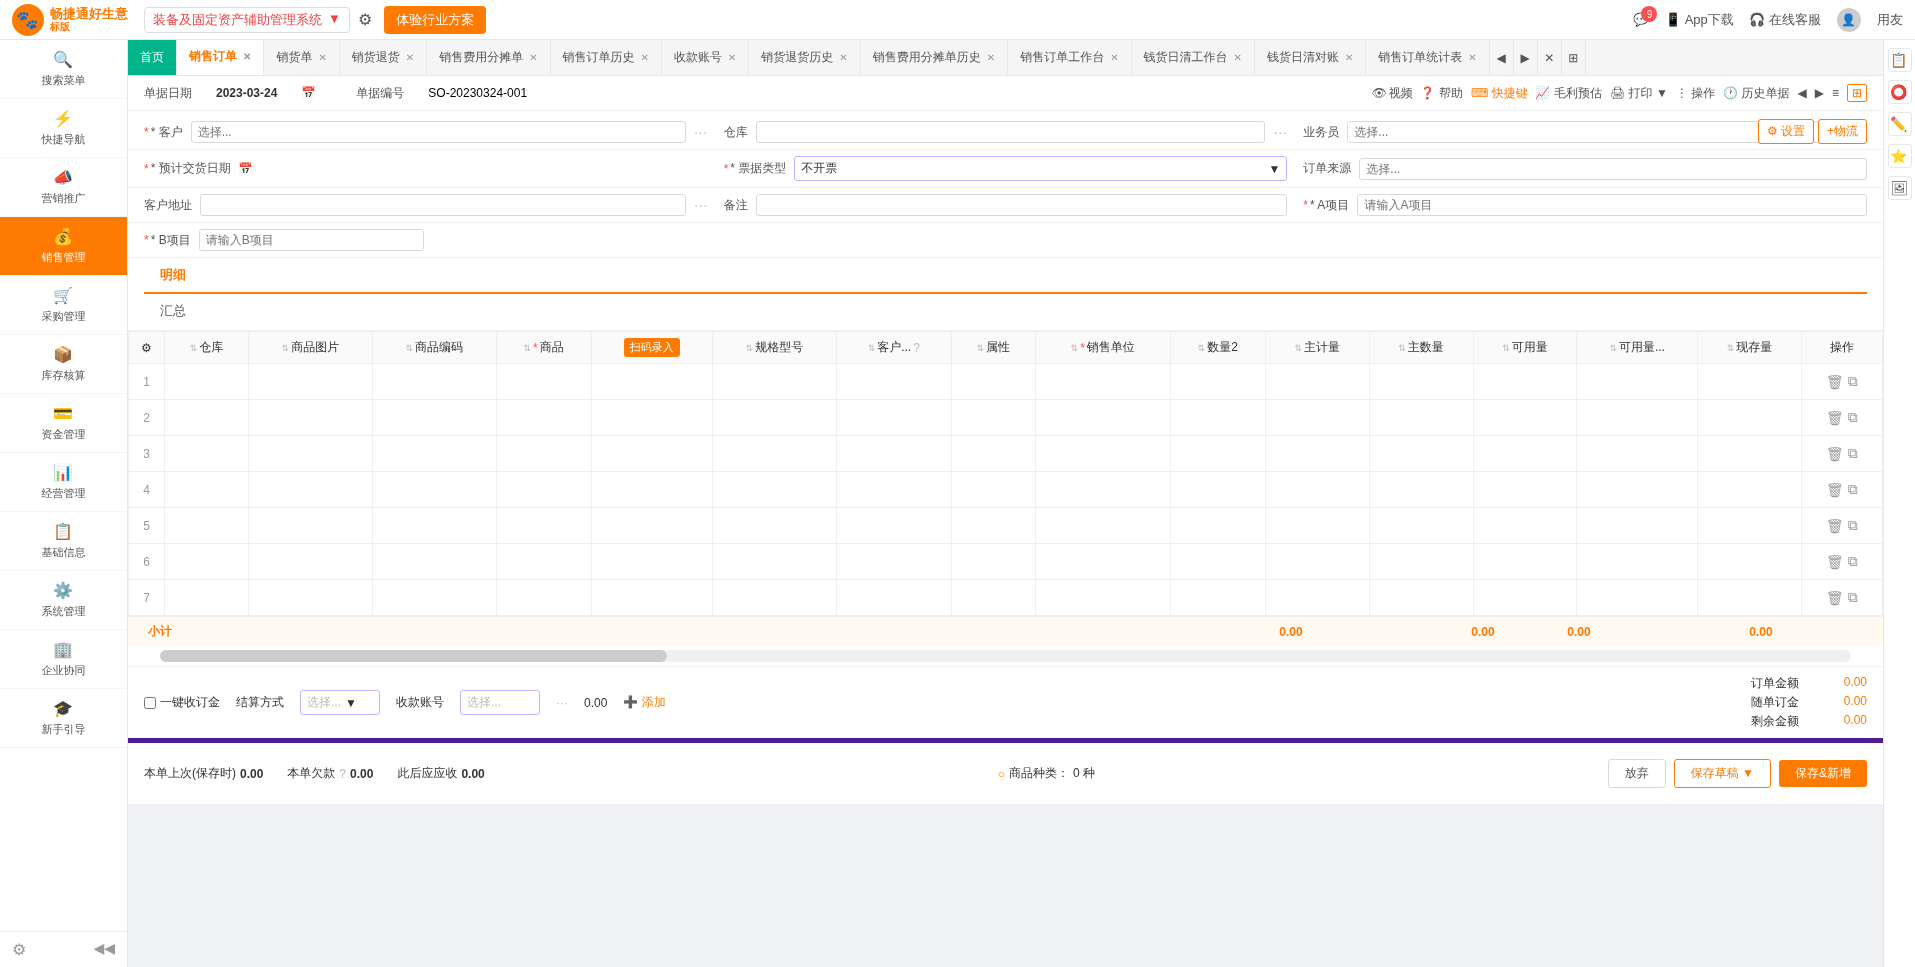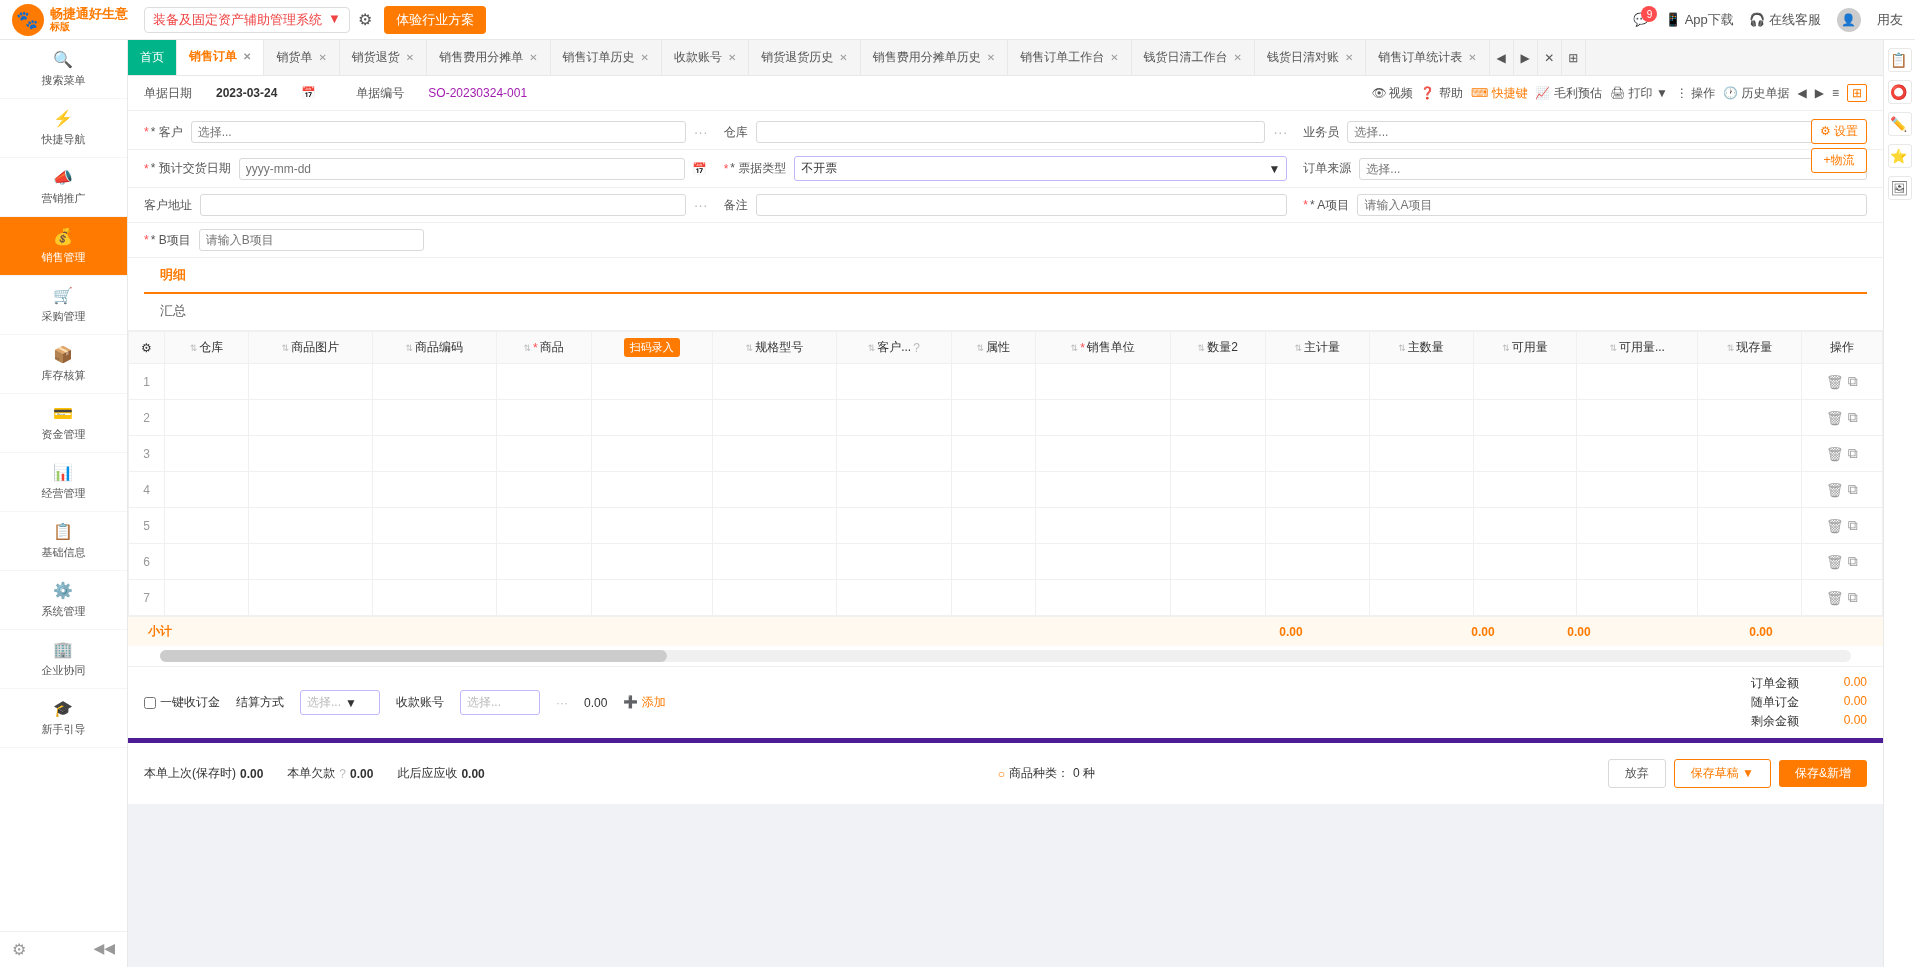--- a/index.html
+++ b/index.html
@@ -245,21 +245,21 @@
       <div class="page-content">
         <div class="form-container">
 
           <div class="form-header">
             <span style="color:#555;">
               <span>单据日期</span>
             </span>
             <span style="color:#333; font-weight:bold; cursor:pointer;">2023-03-24</span>
             <span style="cursor:pointer;">📅</span>
             <span style="color:#555; margin-left:16px;">单据编号</span>
-            <span style="color:#a21caf;">SO-20230324-001</span>
+            <span style="color:#000000;">SO-20230324-001</span>
             <div class="form-header-actions">
               <span style="cursor:pointer; color:#555; display:flex; align-items:center; gap:2px;">
                 <span>👁</span>
                 <span>视频</span>
               </span>
               <span style="cursor:pointer; color:#555;">
                 ❓ <span>帮助</span>
               </span>
               <span style="cursor:pointer; color:#ff7a00;">
                 ⌨ <span>快捷键</span>
@@ -277,21 +277,21 @@
                 🕐 <span>历史单据</span>
               </span>
               <span style="cursor:pointer; color:#555;">◀</span>
               <span style="cursor:pointer; color:#555;">▶</span>
               <span style="cursor:pointer; color:#555;">≡</span>
               <span style="cursor:pointer; color:#ff7a00; border:1px solid #ff7a00; padding:1px 4px; border-radius:2px;">⊞</span>
             </div>
           </div>
 
           <div style="position:relative;">
-            <div style="position:absolute; right:16px; top:8px; display:flex; flex-direction:column; gap:4px; z-index:10;">
+            <div style="position:absolute; right:16px; top:8px; display:flex; gap:4px; z-index:10;">
               <button style="background:#fff; border:1px solid #ff7a00; color:#ff7a00; border-radius:3px; padding:3px 8px; font-size:12px; cursor:pointer;">
                 ⚙ <span>设置</span>
               </button>
               <button style="background:#fff; border:1px solid #ff7a00; color:#ff7a00; border-radius:3px; padding:3px 8px; font-size:12px; cursor:pointer;">
                 <span>+物流</span>
               </button>
             </div>
 
             <div style="padding:10px 16px 6px; border-bottom:1px solid #f0f0f0; display:flex; gap:16px; align-items:center; flex-wrap:wrap;">
               <div class="form-row" style="flex:1; min-width:280px;">
@@ -309,21 +309,20 @@
                 <span style="color:#555;">业务员</span>
                 <input class="form-input" style="flex: 1 1 0%;" placeholder="选择...">
                 <span class="dots-btn">···</span>
               </div>
             </div>
 
             <div style="padding:6px 16px; border-bottom:1px solid #f0f0f0; display:flex; gap:16px; align-items:center; flex-wrap:wrap;">
               <div class="form-row" style="flex:1; min-width:280px;">
                 <span class="required">*</span>
                 <span style="color:#555; white-space:nowrap; margin-left:-6px;">* 预计交货日期</span>
-                <input class="form-input" style="flex: 1 1 0%;" placeholder="yyyy-mm-dd">
                 <span style="cursor:pointer;">📅</span>
               </div>
               <div class="form-row" style="flex:1; min-width:220px;">
                 <span class="required">*</span>
                 <span style="color:#555; white-space:nowrap; margin-left:-6px;">* 票据类型</span>
                 <div class="form-select" style="flex:1;">
                   <span>不开票</span>
                   <span style="margin-left:auto;">▼</span>
                 </div>
               </div>

